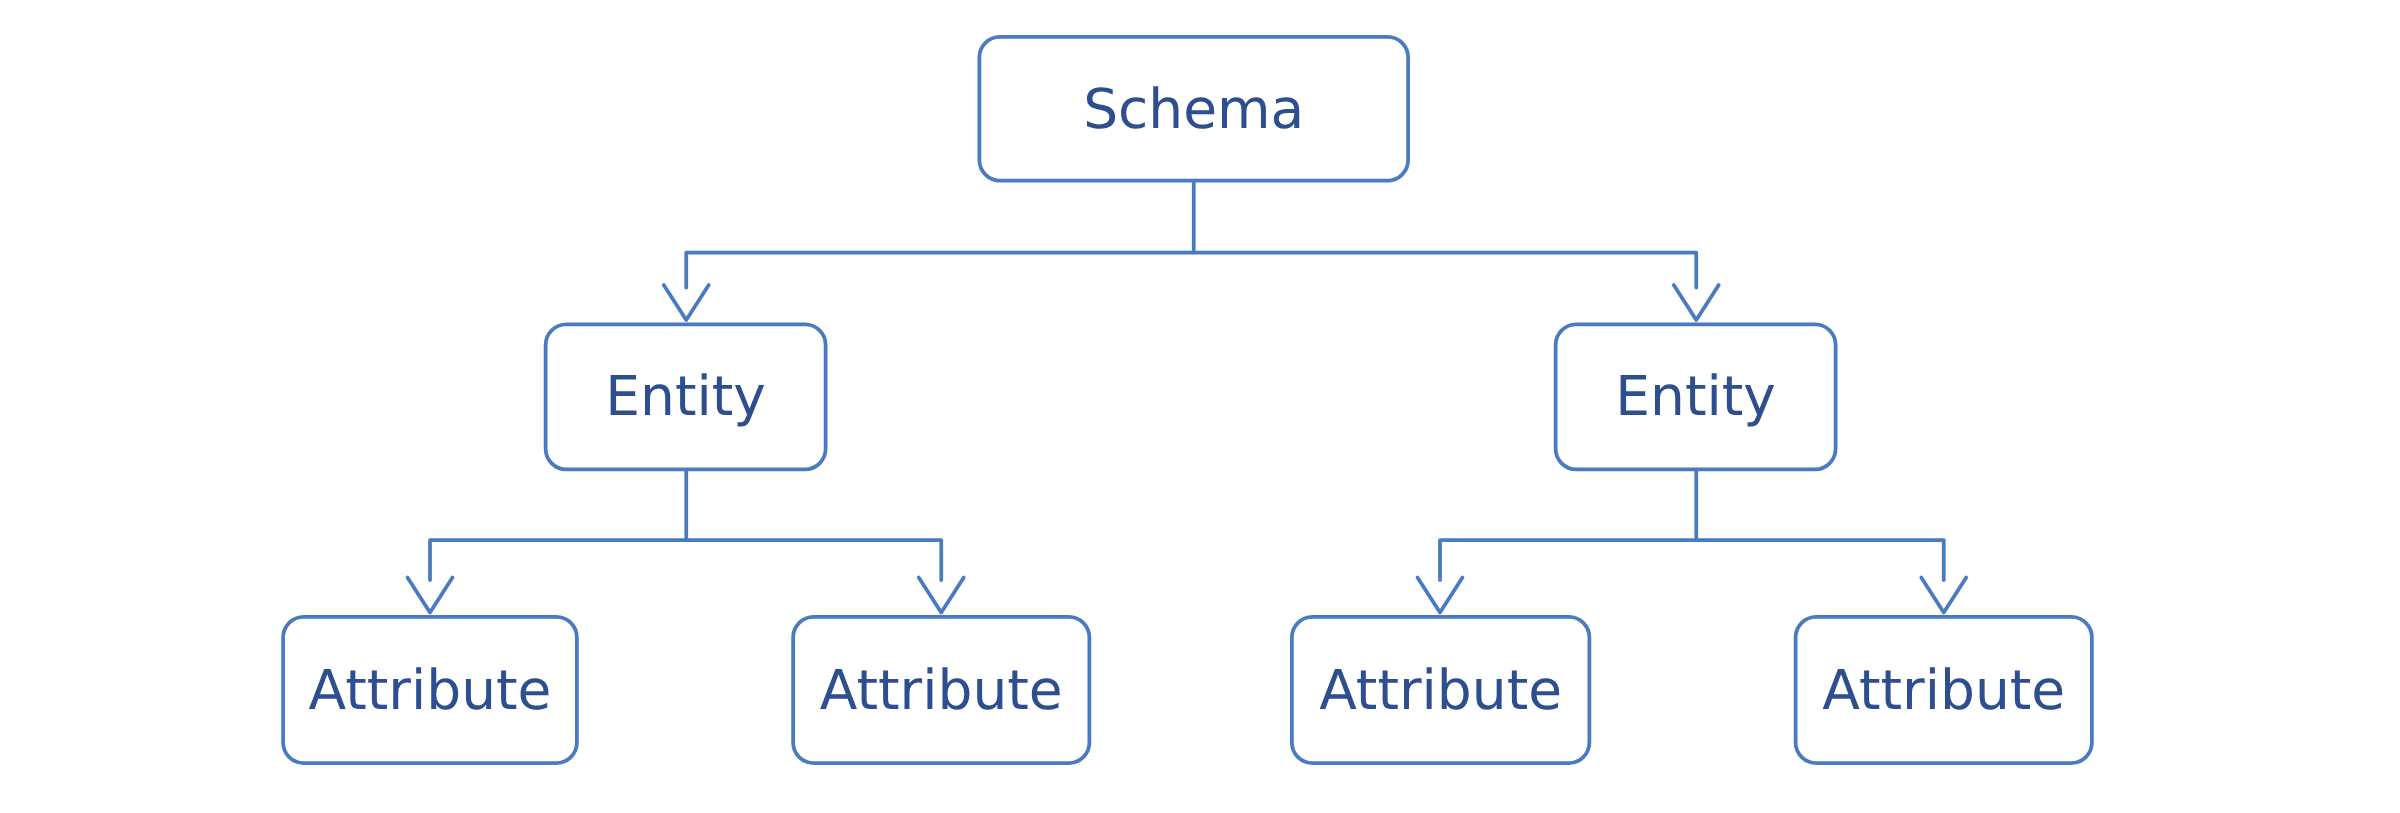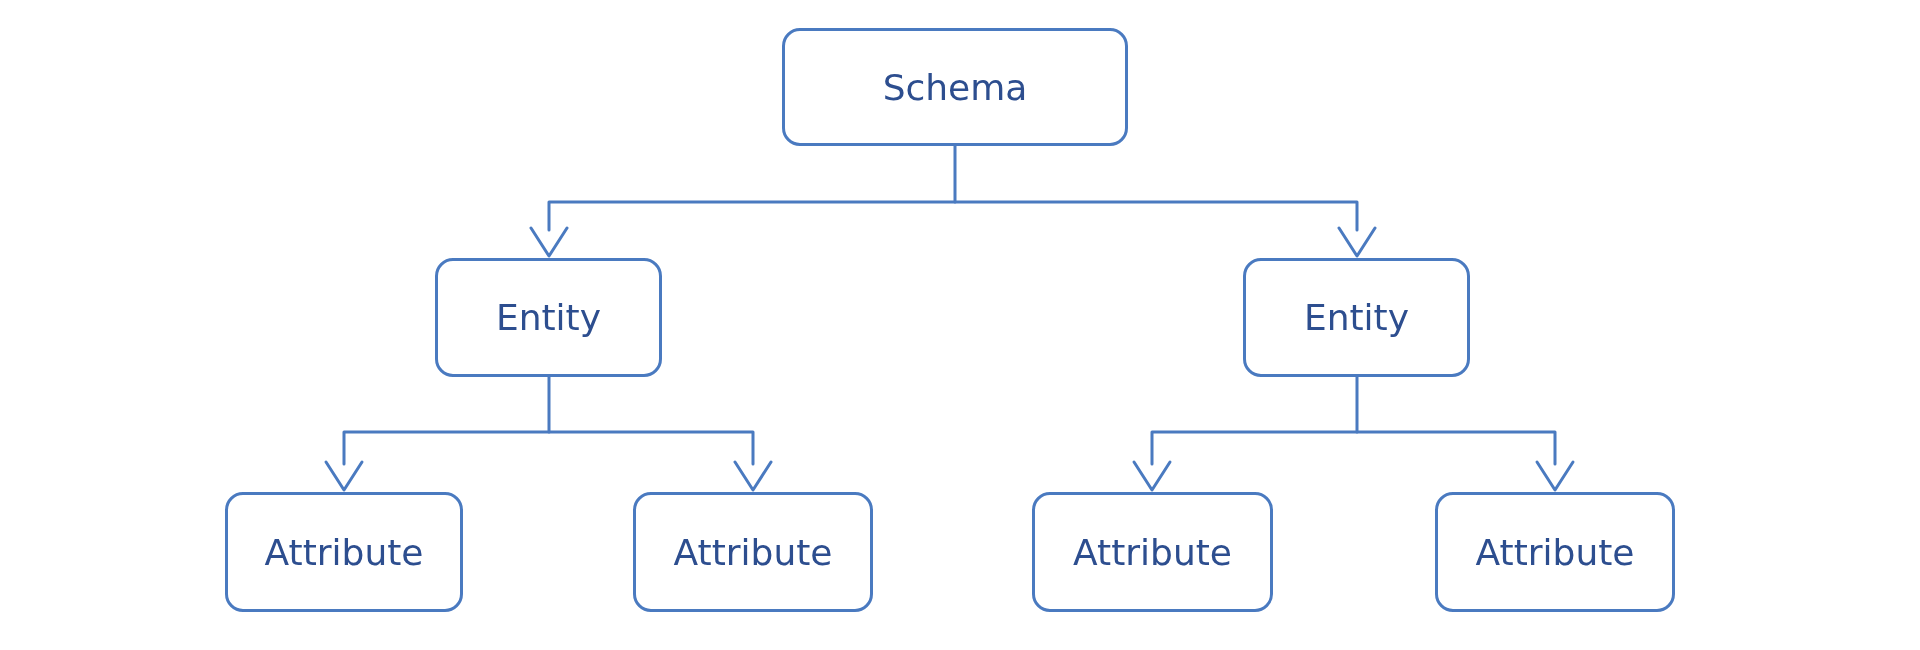--- a/index.html
+++ b/index.html
@@ -36,21 +36,21 @@
     position: absolute;
     box-sizing: border-box;
     border: 3px solid var(--line);
     border-radius: 18px;
     background: var(--node-fill);
     display: flex;
     align-items: center;
     justify-content: center;
   }
   .node .label {
-    font-size: 36px;
+    font-size: 44px;
     color: var(--text);
     white-space: nowrap;
   }
   .node-schema      { left: 782px;  top: 28px;  width: 346px; height: 118px; }
   .node-entity-l    { left: 435px;  top: 258px; width: 227px; height: 119px; }
   .node-entity-r    { left: 1243px; top: 258px; width: 227px; height: 119px; }
   .node-attr-1      { left: 225px;  top: 492px; width: 238px; height: 120px; }
   .node-attr-2      { left: 633px;  top: 492px; width: 240px; height: 120px; }
   .node-attr-3      { left: 1032px; top: 492px; width: 241px; height: 120px; }
   .node-attr-4      { left: 1435px; top: 492px; width: 240px; height: 120px; }

